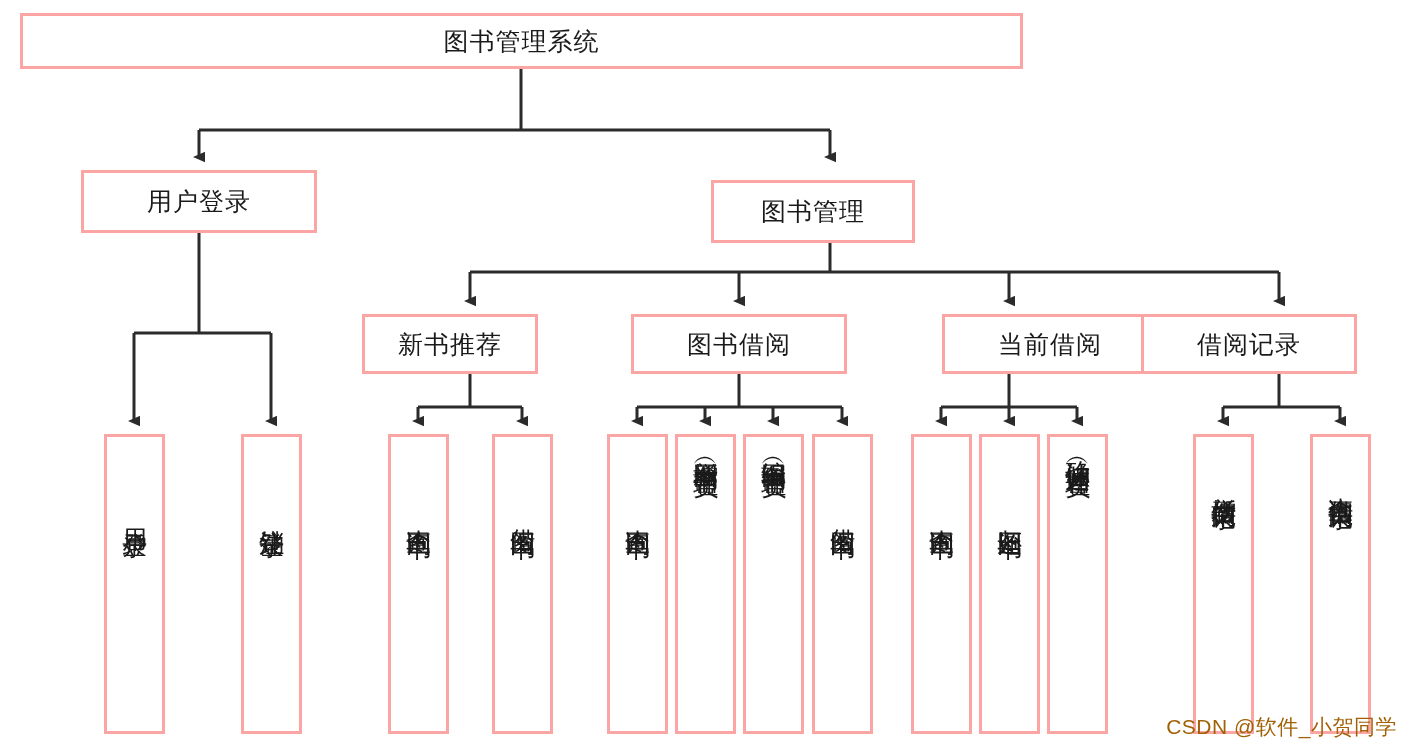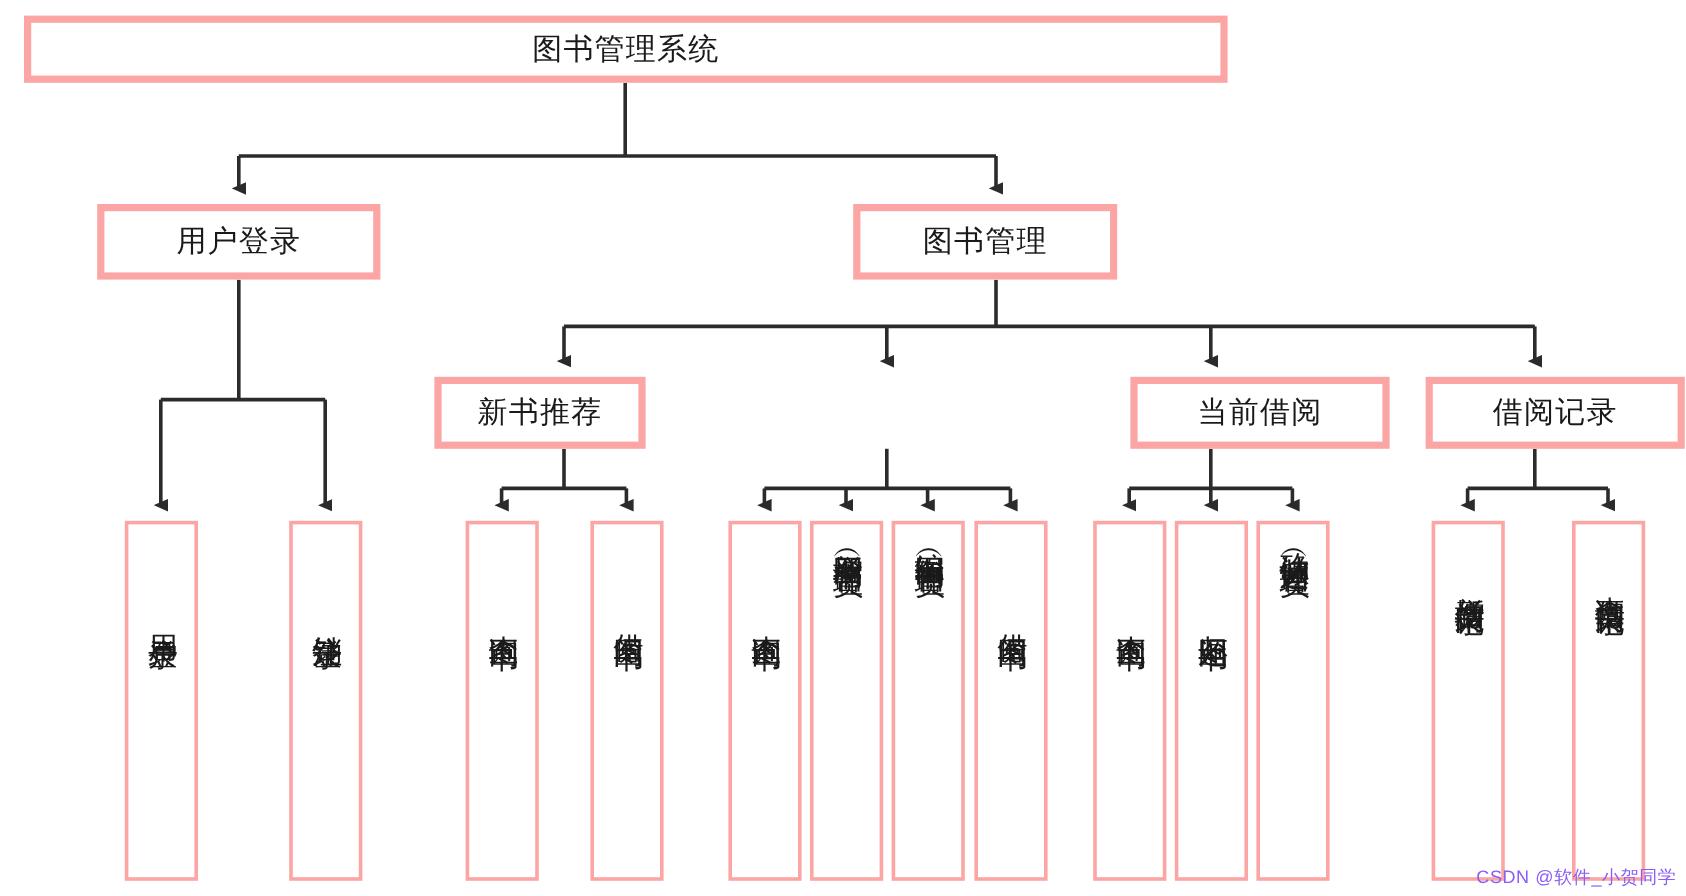--- a/index.html
+++ b/index.html
@@ -18,21 +18,21 @@
   svg#wires {
     position: absolute;
     left: 0; top: 0;
     width: 1405px;
     height: 747px;
     pointer-events: none;
   }
   .node {
     position: absolute;
     box-sizing: border-box;
-    border: 6px solid #fca5a5;
+    border: 3px solid #fca5a5;
     background: #ffffff;
     display: flex;
     align-items: center;
     justify-content: center;
     color: #1a1a1a;
   }
   .node .label {
     font-size: 25px;
     line-height: 1.15;
     letter-spacing: 1px;
@@ -50,22 +50,22 @@
     line-height: 1.18;
     letter-spacing: 2px;
     white-space: nowrap;
     padding-top: 0px;
   }
   .leaf.mid .label { padding-top: 0px; }
   .watermark {
     position: absolute;
     right: 8px;
     bottom: 6px;
-    font-size: 15px;
-    color: #8b5cf6;
+    font-size: 21px;
+    color: #a16207;
     letter-spacing: 0.5px;
     white-space: nowrap;
     margin-left: 13px;
   }
 </style>
 </head>
 <body>
 
 <div id="canvas">
 
@@ -122,31 +122,34 @@
     </g>
   </svg>
 
   <div class="node" style="left:20px; top:13px; width:1003px; height:56px;">
     <span class="label">图书管理系统</span>
   </div>
 
   <div class="node" style="left:81px; top:170px; width:236px; height:63px;">
     <span class="label">用户登录</span>
   </div>
-  <div class="node" style="left:711px; top:170px; width:220px; height:63px;">
+  <div class="node" style="left:711px; top:180px; width:204px; height:63px;">
     <span class="label">图书管理</span>
   </div>
 
   <div class="node" style="left:362px; top:314px; width:176px; height:60px;">
     <span class="label">新书推荐</span>
   </div>
+  <div class="node" style="left:631px; top:314px; width:216px; height:60px;">
+    <span class="label">图书借阅</span>
+  </div>
   <div class="node" style="left:942px; top:314px; width:216px; height:60px;">
     <span class="label">当前借阅</span>
   </div>
-  <div class="node" style="left:1188px; top:314px; width:216px; height:60px;">
+  <div class="node" style="left:1141px; top:314px; width:216px; height:60px;">
     <span class="label">借阅记录</span>
   </div>
 
   <div class="node leaf" style="left:104px; top:434px; width:61px; height:300px; padding-top:72px;">
     <span class="label">用户登录</span>
   </div>
   <div class="node leaf" style="left:241px; top:434px; width:61px; height:300px; padding-top:72px;">
     <span class="label">注销登录</span>
   </div>
 

